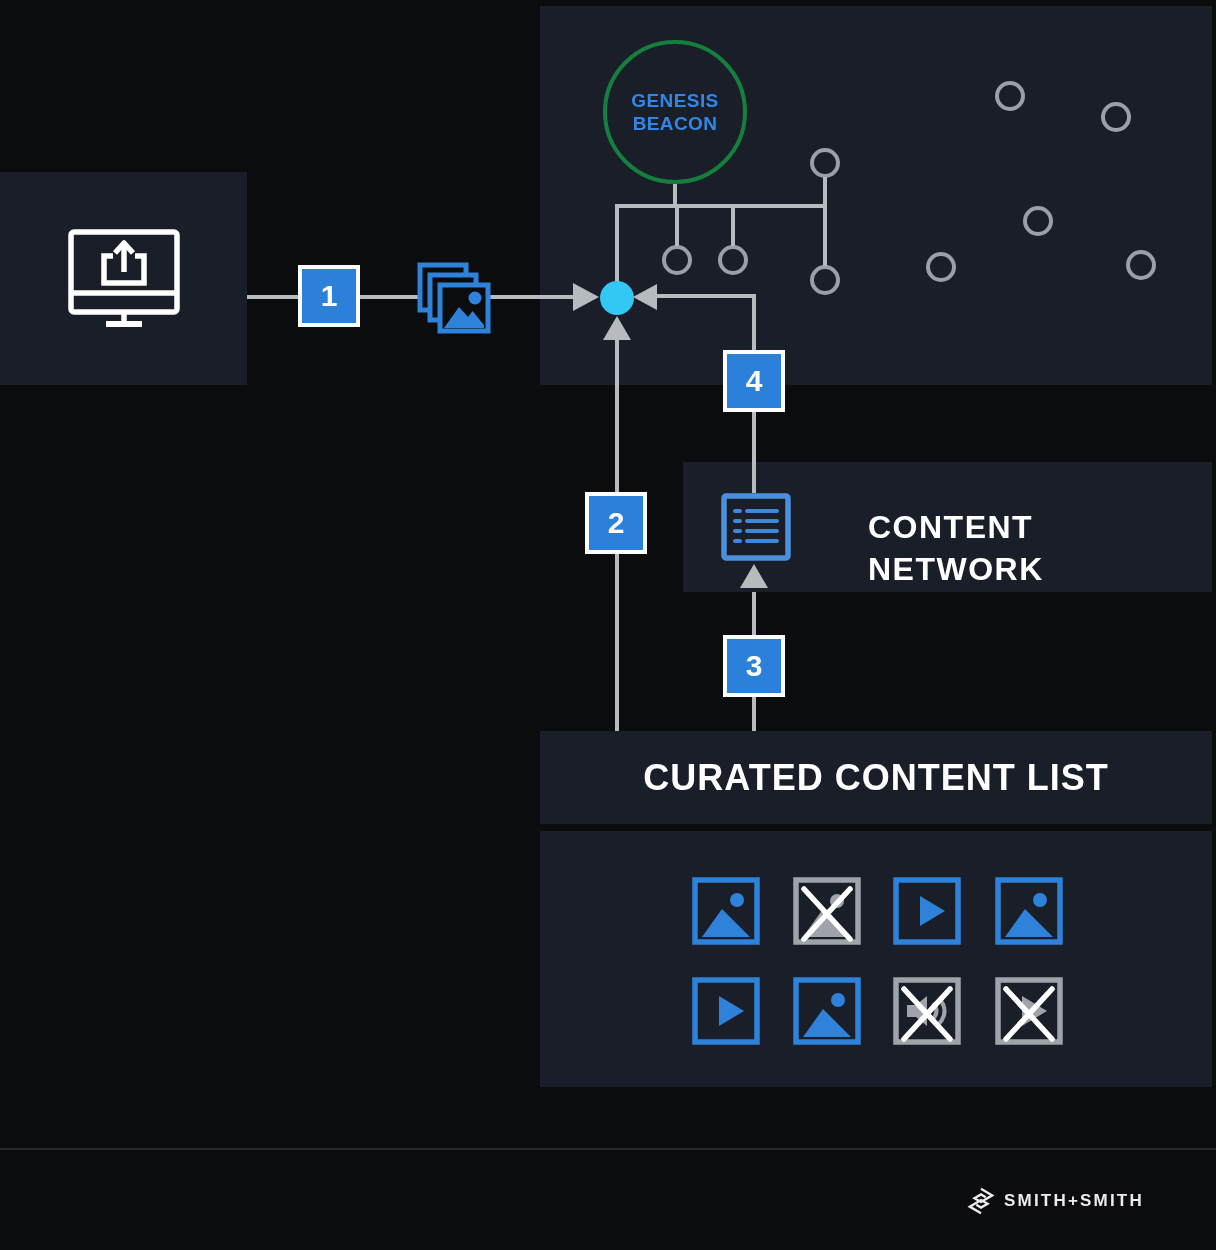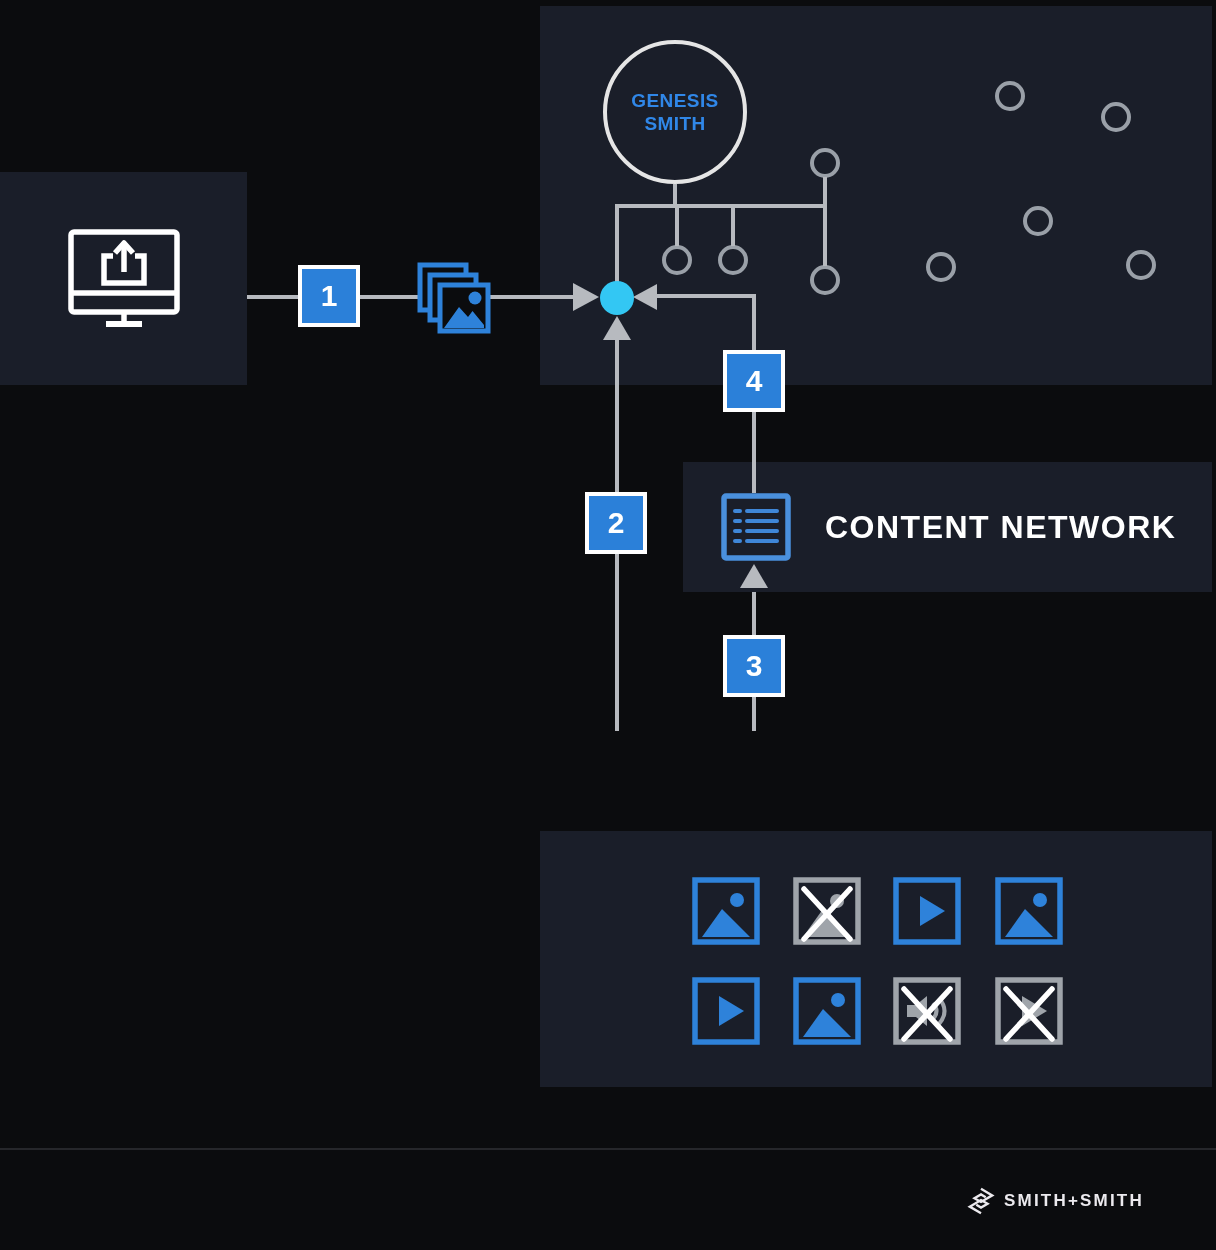--- a/index.html
+++ b/index.html
@@ -10,42 +10,45 @@
   .arr{position:absolute;width:0;height:0;z-index:2;}
   .arr-r{border-top:14px solid transparent;border-bottom:14px solid transparent;border-left:26px solid #b7babf;}
   .arr-l{border-top:13px solid transparent;border-bottom:13px solid transparent;border-right:24px solid #b7babf;}
   .arr-u{border-left:14px solid transparent;border-right:14px solid transparent;border-bottom:24px solid #b7babf;}
   .node{position:absolute;width:30px;height:30px;border:4px solid #9aa0a8;border-radius:50%;
         box-sizing:border-box;z-index:1;}
   .stepbox{position:absolute;width:62px;height:62px;box-sizing:border-box;border:4px solid #ffffff;
            background:#2b80d9;color:#fff;font-size:30px;font-weight:bold;display:flex;
            align-items:center;justify-content:center;z-index:5;}
   #beacon{position:absolute;left:603px;top:40px;width:144px;height:144px;box-sizing:border-box;
-          border:4px solid #e5e5e5;border-radius:50%;display:flex;flex-direction:column;
+          border:4px solid #15803d;border-radius:50%;display:flex;flex-direction:column;
           align-items:center;justify-content:center;z-index:4;}
   #beacon span{color:#3087e8;font-size:19px;font-weight:bold;letter-spacing:.4px;line-height:1.22;}
   #merge-dot{position:absolute;left:600px;top:281px;width:34px;height:34px;border-radius:50%;
              background:#33c7f3;z-index:6;}
   .icon-abs{position:absolute;z-index:4;}
-  #network-title{position:absolute;left:825px;top:506px;height:42px;line-height:42px;color:#fff;
+  #network-title{position:absolute;left:868px;top:506px;height:42px;line-height:42px;color:#fff;
                  font-size:32px;font-weight:bold;letter-spacing:1.5px;z-index:3;}
   #curated-title-panel{display:flex;align-items:center;justify-content:center;}
   #curated-title{color:#fff;font-size:36px;font-weight:bold;letter-spacing:1px;}
   #footer-divider{position:absolute;left:0;top:1148px;width:1216px;height:2px;background:#26272b;}
   #brand{position:absolute;left:1004px;top:1190px;height:22px;line-height:22px;color:#eceaee;
          font-size:17px;font-weight:bold;letter-spacing:2.2px;}
 </style>
 </head>
 <body>
 
 <div id="stage">
 
   <div class="panel" style="left:540px;top:6px;width:672px;height:379px;"></div>
   <div class="panel" style="left:0;top:172px;width:247px;height:213px;"></div>
   <div class="panel" style="left:683px;top:462px;width:529px;height:130px;"></div>
+  <div class="panel" id="curated-title-panel" style="left:540px;top:731px;width:672px;height:93px;">
+    <div id="curated-title">CURATED CONTENT LIST</div>
+  </div>
   <div class="panel" style="left:540px;top:831px;width:672px;height:256px;"></div>
 
   <div class="gline" style="left:247px;top:295px;width:328px;height:4px;"></div>
   <div class="arr arr-r" style="left:573px;top:283px;"></div>
 
   <div class="gline" style="left:673px;top:184px;width:4px;height:22px;"></div>
   <div class="gline" style="left:615px;top:204px;width:212px;height:4px;"></div>
   <div class="gline" style="left:615px;top:208px;width:4px;height:74px;"></div>
   <div class="gline" style="left:675px;top:208px;width:4px;height:38px;"></div>
   <div class="gline" style="left:731px;top:208px;width:4px;height:38px;"></div>
@@ -68,21 +71,21 @@
   <div class="node" style="left:810px;top:148px;"></div>
   <div class="node" style="left:810px;top:265px;"></div>
   <div class="node" style="left:995px;top:81px;"></div>
   <div class="node" style="left:1101px;top:102px;"></div>
   <div class="node" style="left:1023px;top:206px;"></div>
   <div class="node" style="left:926px;top:252px;"></div>
   <div class="node" style="left:1126px;top:250px;"></div>
 
   <div id="beacon">
     <span>GENESIS</span>
-    <span>SMITH</span>
+    <span>BEACON</span>
   </div>
 
   <div id="merge-dot"></div>
 
   <svg class="icon-abs" style="left:66px;top:226px;" width="116" height="104" viewBox="0 0 116 104">
     <rect x="5" y="6" width="106" height="80" rx="3" fill="none" stroke="#ffffff" stroke-width="5.5"></rect>
     <line x1="5" y1="67" x2="111" y2="67" stroke="#ffffff" stroke-width="5.5"></line>
     <line x1="58" y1="86" x2="58" y2="97" stroke="#ffffff" stroke-width="5.5"></line>
     <line x1="40" y1="98" x2="76" y2="98" stroke="#ffffff" stroke-width="6"></line>
     <path d="M47 30 H38 V57 H78 V30 H69" fill="none" stroke="#ffffff" stroke-width="5.5"></path>

